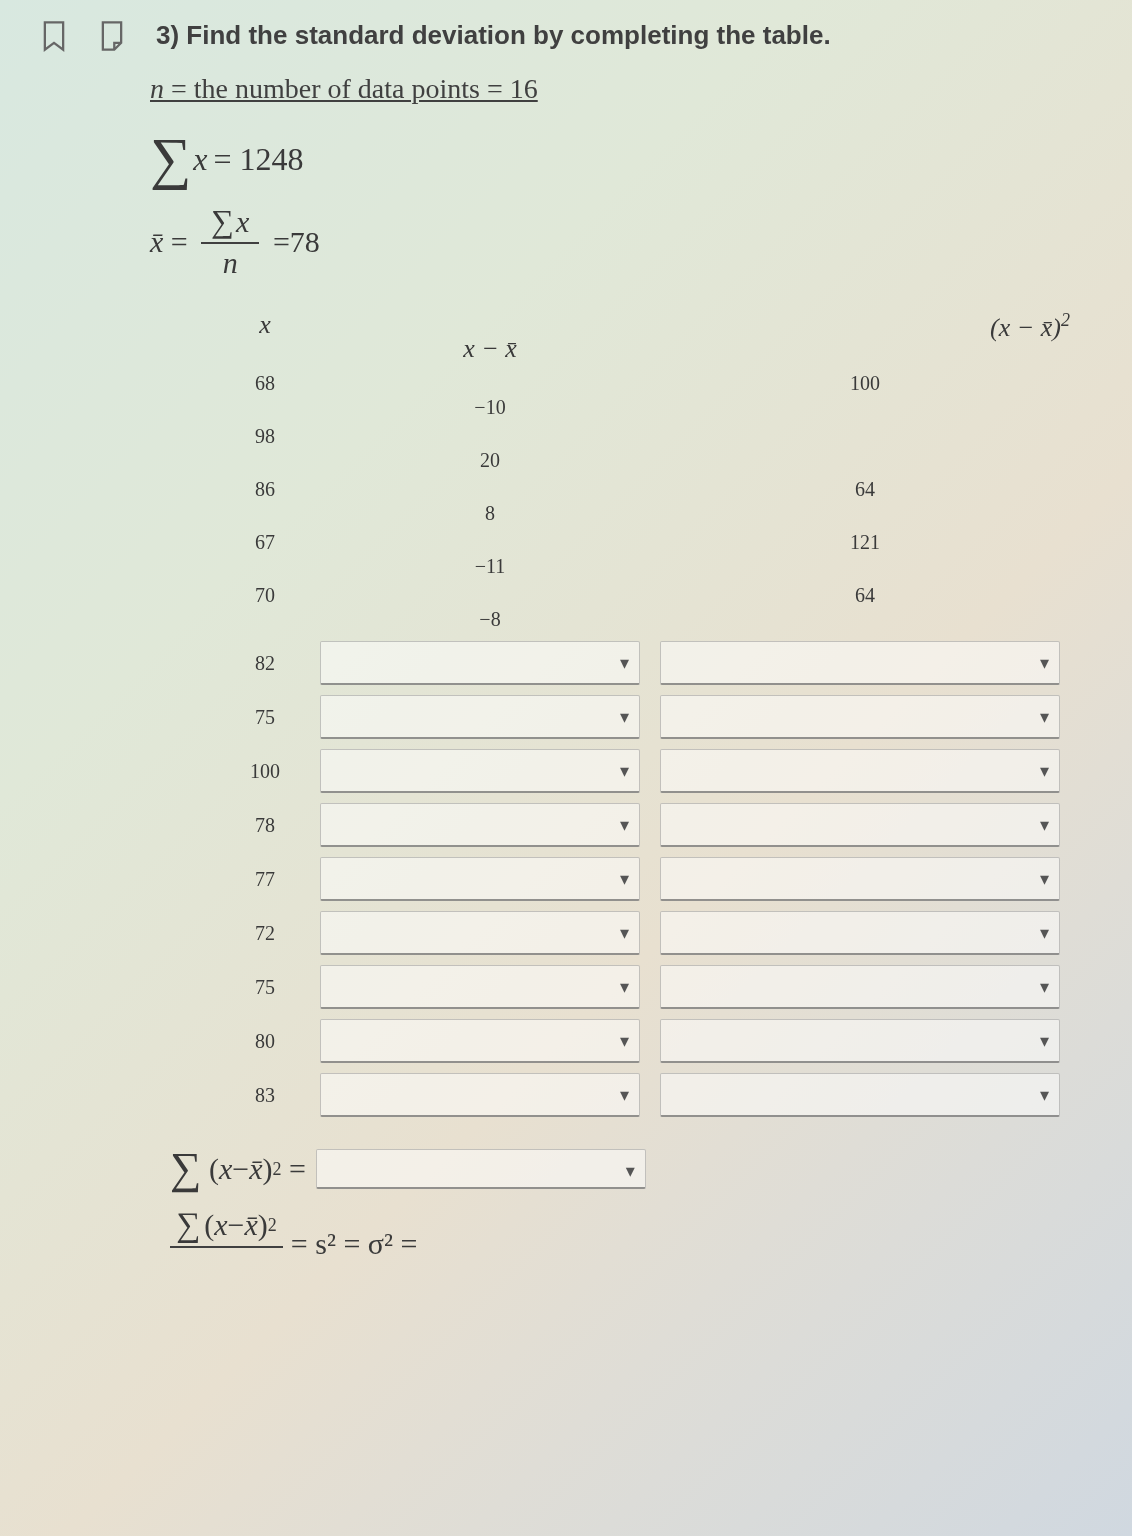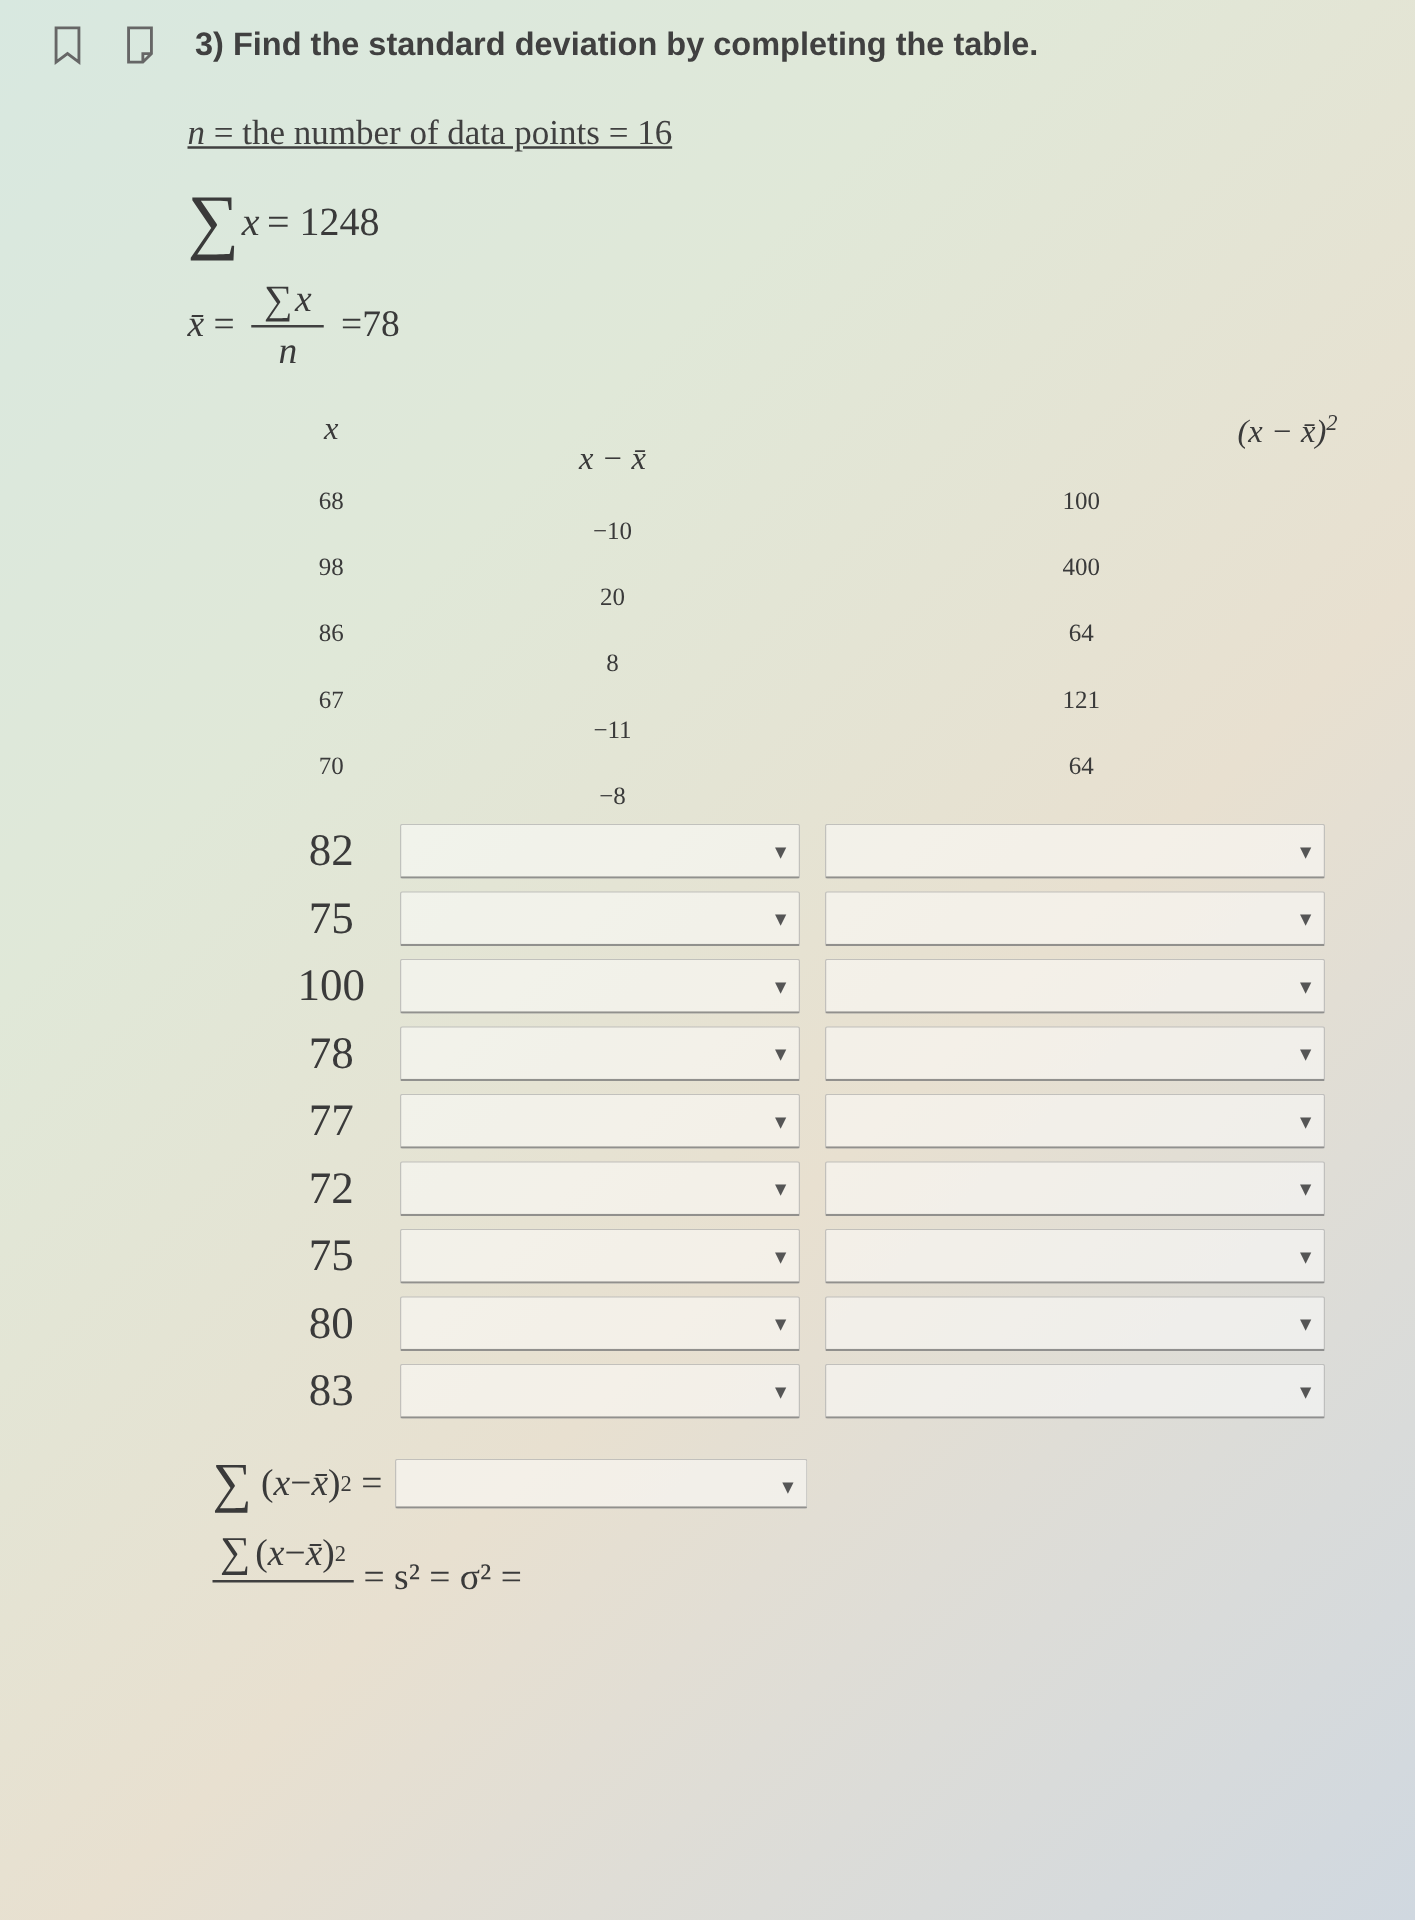--- a/index.html
+++ b/index.html
@@ -5,39 +5,39 @@
   * { box-sizing: border-box; margin: 0; padding: 0; }
   body {
     font-family: Arial, sans-serif;
     background: linear-gradient(135deg, #d8e8e0 0%, #e0e8d8 30%, #e8e0d0 60%, #d0d8e0 100%);
     width: 1132px;
     height: 1536px;
     padding: 20px 40px;
     color: #3a3a3a;
   }
   .icon { width: 28px; height: 32px; }
-  .question-header { display: flex; align-items: flex-start; gap: 30px; margin-bottom: 39px; }
+  .question-header { display: flex; align-items: flex-start; gap: 30px; margin-bottom: 21px; }
   .question-text { font-size: 26px; font-weight: 600; color: #404040; }
   .math-line { font-size: 28px; font-family: 'Times New Roman', serif; margin: 15px 0 25px 110px; color: #404040; text-decoration: underline; }
   .math-line .it { font-style: italic; }
   .sigma-line { display: flex; align-items: center; font-size: 32px; font-family: 'Times New Roman', serif; margin: 10px 0 15px 110px; }
   .big-sigma { font-size: 58px; line-height: 1; }
   .frac-line { display: flex; align-items: center; font-size: 30px; font-family: 'Times New Roman', serif; margin: 0 0 30px 110px; }
   .frac { display: inline-flex; flex-direction: column; align-items: center; margin: 0 6px; }
   .frac .num { border-bottom: 2px solid #404040; padding: 0 10px 2px 10px; display:flex; align-items:center; gap:2px;}
   .frac .num .sig { font-size: 32px; }
   .frac .den { padding-top: 2px; font-style: italic; }
   .table-area { margin-left: 170px; width: 880px; }
   .table-header { display: flex; font-family: 'Times New Roman', serif; font-size: 26px; font-style: italic; margin-bottom: 8px; }
   .col1 { width: 110px; text-align: center; }
   .col2 { width: 340px; text-align: center; margin-top: 24px; }
   .col3 { width: 410px; text-align: right; }
   .static-row { display: flex; font-family: 'Times New Roman', serif; font-size: 20px; margin: 6px 0; }
   .static-row .col1, .static-row .col2, .static-row .col3 { text-align: center; }
-  .input-row { display: flex; align-items: flex-start; margin: 10px 0; font-family: 'Times New Roman', serif; font-size: 36px; }
+  .input-row { display: flex; align-items: center; margin: 10px 0; font-family: 'Times New Roman', serif; font-size: 20px; }
   .input-row .col1 { text-align: center; }
   .dropdown {
     background: rgba(255,255,255,0.5);
     border: 1px solid rgba(120,120,120,0.4);
     border-bottom: 2px solid rgba(80,80,80,0.6);
     height: 44px;
     position: relative;
     border-radius: 2px;
   }
   .dd1 { width: 320px; margin-right: 20px; }
@@ -105,21 +105,20 @@
   </div>
   <div id="static-rows">
       <div class="static-row">
         <div class="col1">68</div>
         <div class="col2">−10</div>
         <div class="col3">100</div>
       </div>
       <div class="static-row">
         <div class="col1">98</div>
         <div class="col2">20</div>
-        <div class="col3">400</div>
       </div>
       <div class="static-row">
         <div class="col1">86</div>
         <div class="col2">8</div>
         <div class="col3">64</div>
       </div>
       <div class="static-row">
         <div class="col1">67</div>
         <div class="col2">−11</div>
         <div class="col3">121</div>

